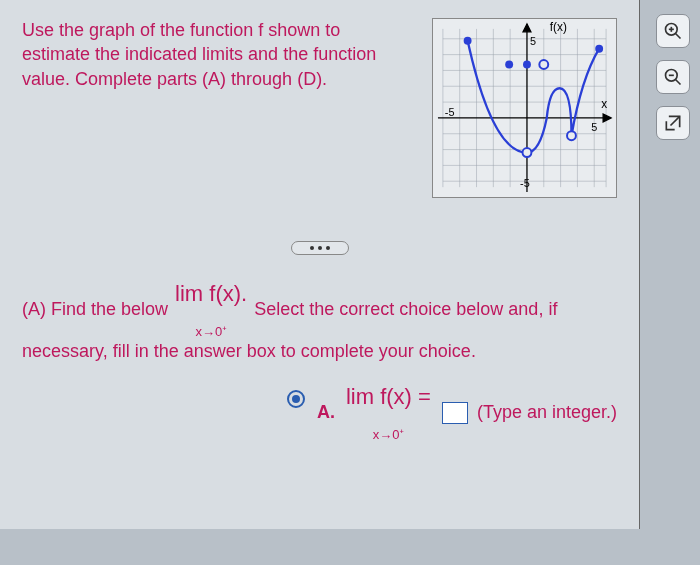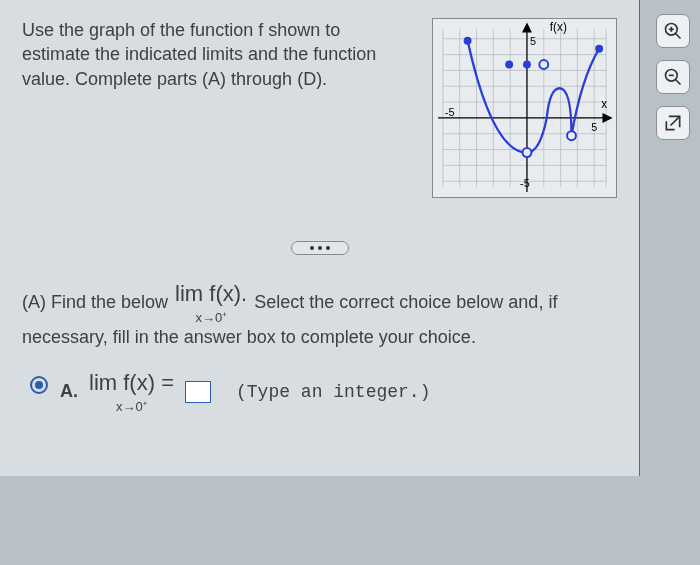--- a/index.html
+++ b/index.html
@@ -10,23 +10,23 @@
     background: #b8c0c8;
     width: 700px;
     height: 565px;
     overflow: hidden;
     position: relative;
   }
   .page {
     background: #d8dde2;
     padding: 18px 22px;
     width: 640px;
-    height: 476px;
+    height: 529px;
     position: relative;
-    color: #404040;
+    color: #be185d;
     border-right: 1px solid #666;
   }
   .top-row {
     display: flex;
     align-items: flex-start;
     gap: 20px;
   }
   .instructions {
     flex: 1;
     font-size: 18px;
@@ -62,46 +62,47 @@
     line-height: 1.55;
   }
   .limnot {
     display: inline-block;
     vertical-align: middle;
     text-align: center;
     line-height: 1;
     margin: 0 2px;
   }
   .limnot .top { font-size: 22px; }
-  .limnot .bot { font-size: 13px; display: block; margin-top: 6px; }
+  .limnot .bot { font-size: 13px; display: block; margin-top: 20px; }
   .choices { margin-top: 20px; }
   .choice {
     display: flex;
     align-items: flex-start;
     gap: 12px;
     margin: 10px 0 16px 8px;
     font-size: 18px;
+    justify-content: flex-end;
   }
   .radio {
     width: 18px; height: 18px; border: 2px solid #2a5db0; border-radius: 50%;
     margin-top: 4px; position: relative; flex: 0 0 18px;
   }
   .radio.checked::after {
     content: ""; position: absolute; inset: 3px; background: #2a5db0; border-radius: 50%;
   }
   .choice .lbl { font-weight: bold; margin-right: 4px; }
   .answer-box {
     display: inline-block;
     width: 26px; height: 22px;
     border: 1px solid #2a5db0;
     background: #fff;
     vertical-align: middle;
     margin: 0 4px;
   }
-  .hint { margin-left: 16px; font-family: Liberation Mono, monospace; }
+  .hint { margin-left: 0; }
   .tools {
     position: absolute;
     right: 10px;
     top: 14px;
     display: flex;
     flex-direction: column;
     gap: 12px;
   }
   .tool {
     width: 34px; height: 34px;

